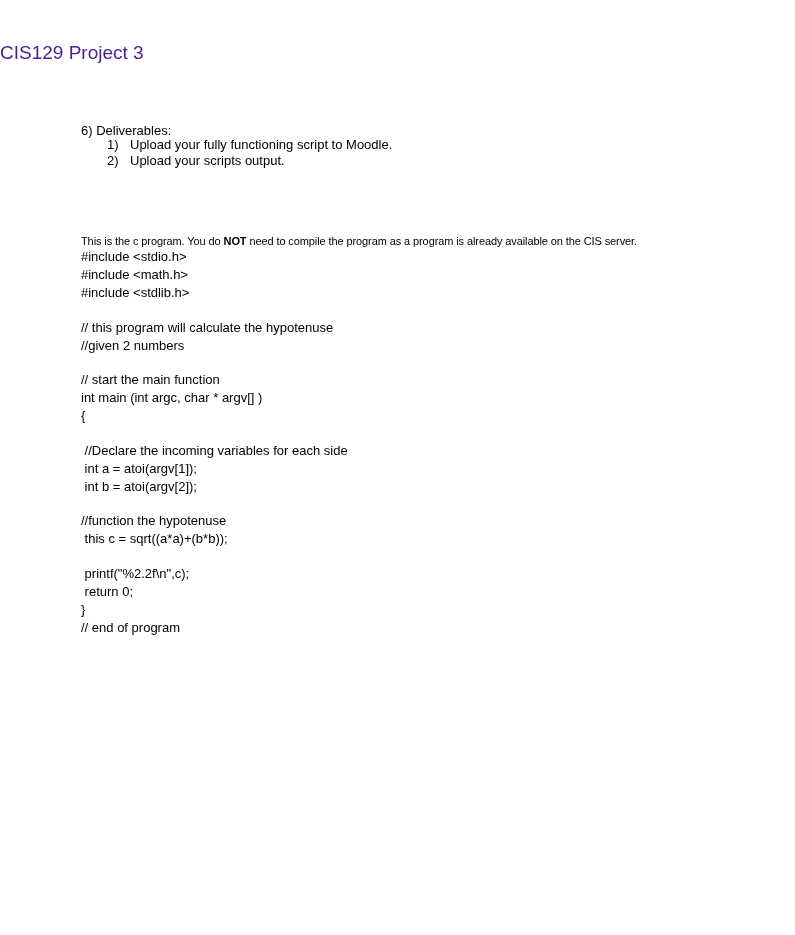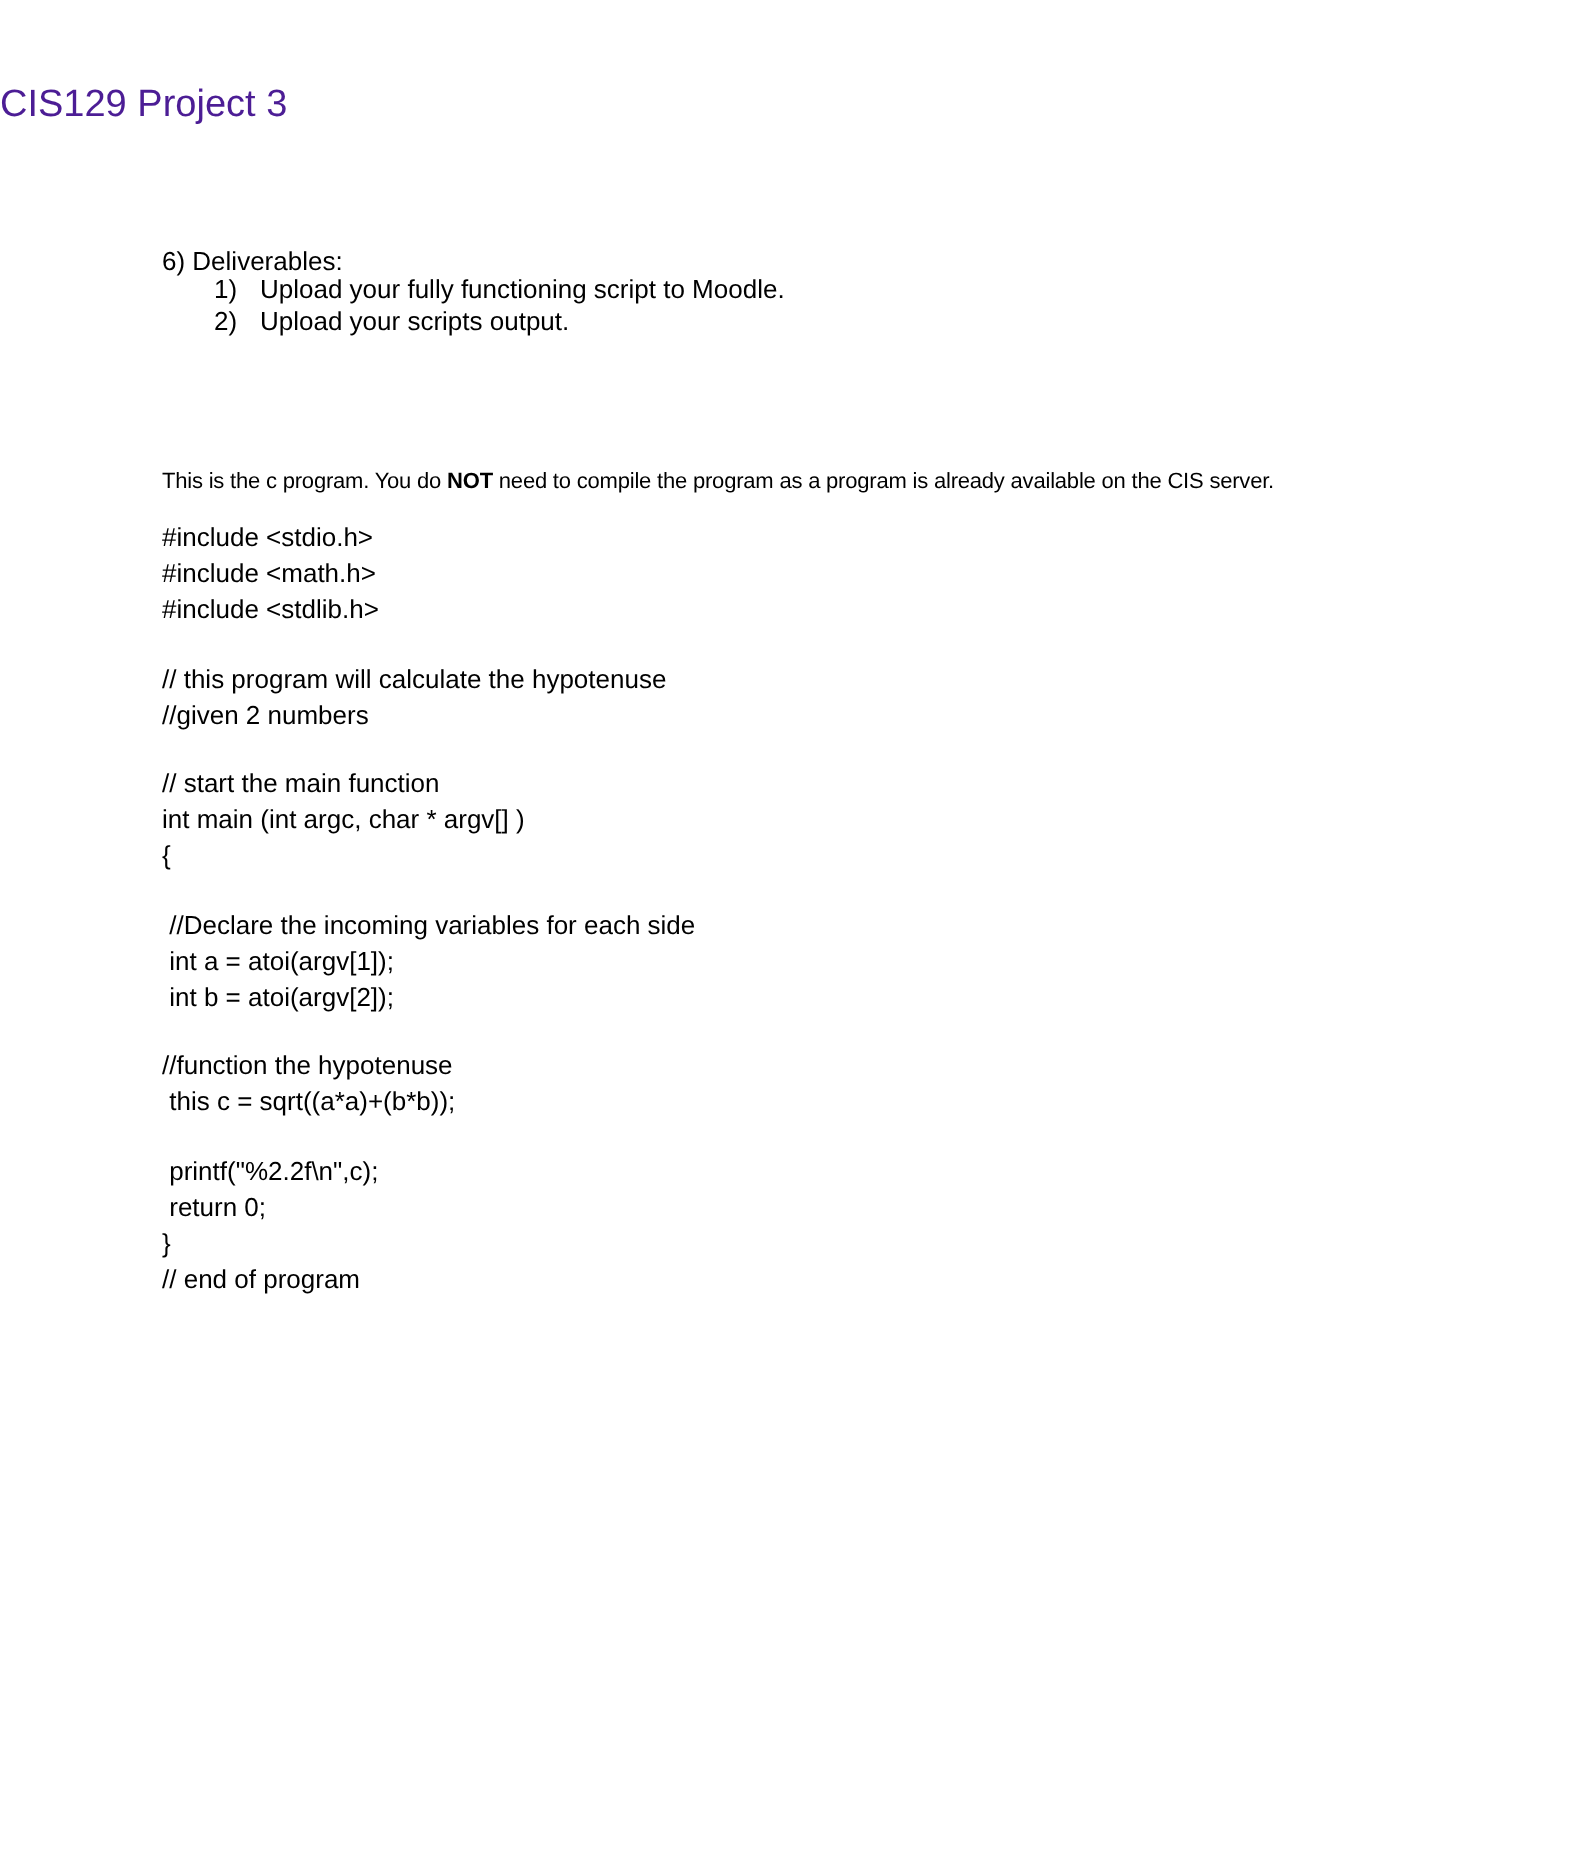--- a/index.html
+++ b/index.html
@@ -16,21 +16,21 @@
     .deliv-list { position: absolute; left: 107px; top: 137px; margin: 0; padding: 0; list-style: none;
       font-family: "Liberation Sans", sans-serif; font-size: 13px; line-height: 16px; }
     .deliv-list li { display: flex; }
     .deliv-list .num { width: 23px; }
     .intro {
       position: absolute; left: 81px; top: 199px; width: 640px;
       font-family: Liberation Sans, sans-serif; font-size: 11px; line-height: 18px; letter-spacing: -0.1px; margin-top: 33px;
     }
     .intro b { font-weight: bold; }
     .code {
-      position: absolute; left: 81px; top: 260px;
+      position: absolute; left: 81px; top: 248px;
       font-family: "Liberation Sans", sans-serif; font-size: 13px; line-height: 18px;
     }
     .code .line { height: 18px; white-space: pre; }
     .code .blank { height: 16.5px; }
   </style>
 </head>
 <body>
 
 <div class="page">
   <div class="title">CIS129 Project 3</div>

